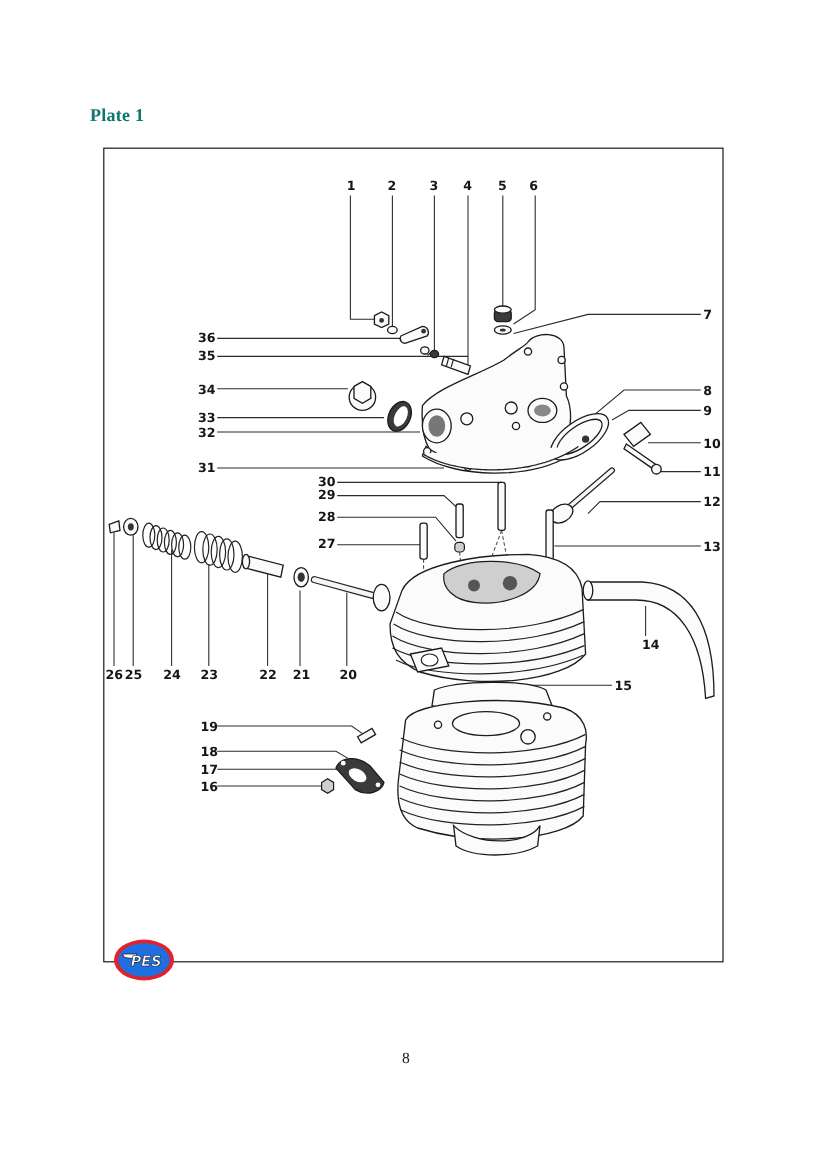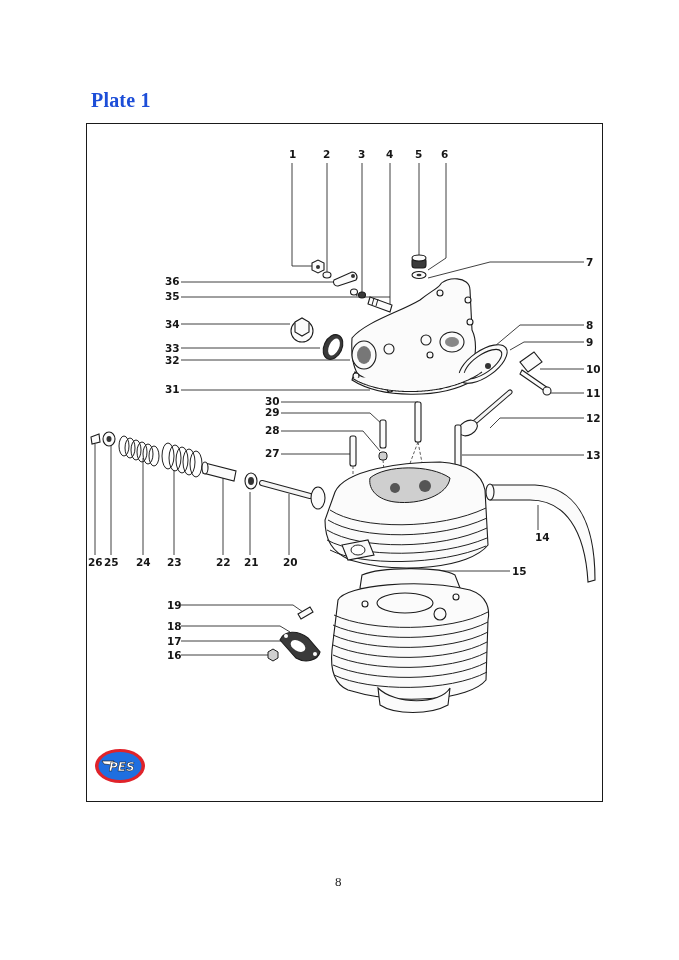--- a/index.html
+++ b/index.html
@@ -1,28 +1,28 @@
 <!DOCTYPE html>
 <html><head>
   <meta charset="utf-8">
   <style>
     html, body { margin: 0; padding: 0; background: #ffffff; }
     body { width: 679px; height: 960px; position: relative; overflow: hidden; font-family: "Liberation Serif", serif; }
-    .plate-title { position: absolute; left: 75px; top: 89px; font-family: "Liberation Serif", serif; font-weight: bold; font-size: 20px; color: #1d4ed8; letter-spacing: 0.2px; margin-left: 16px; }
+    .plate-title { position: absolute; left: 75px; top: 89px; font-family: "Liberation Serif", serif; font-weight: bold; font-size: 15px; color: #0f766e; letter-spacing: 0.2px; }
     .frame { position: absolute; left: 86px; top: 123px; width: 517px; height: 679px; border: 1.6px solid #1a1a1a; box-sizing: border-box; }
     .page-number { position: absolute; left: 335px; top: 874px; font-family: "Liberation Serif", serif; font-size: 13px; color: #222; }
     svg.diagram { position: absolute; left: 0; top: 0; }
     .lbl { font-family: "DejaVu Sans", sans-serif; font-weight: bold; font-size: 10.5px; fill: #161616; }
     .leader { stroke: #2b2b2b; stroke-width: 0.9; fill: none; }
     .part { stroke: #1c1c1c; stroke-width: 1.1; fill: #fbfbfb; }
     .part-dark { stroke: #1c1c1c; stroke-width: 1.1; fill: #3a3a3a; }
     .part-mid { stroke: #1c1c1c; stroke-width: 1; fill: #cfcfcf; }
     .fin { stroke: #222; stroke-width: 1; fill: none; }
     .dash { stroke: #333; stroke-width: 0.8; stroke-dasharray: 3 2; fill: none; }
-    .logo { position: absolute; left: 94px; top: 748px; width: 52px; height: 36px; }
+    .logo { position: absolute; left: 94px; top: 782px; width: 52px; height: 36px; }
   </style>
 </head>
 <body>
 
 <div class="plate-title">Plate 1</div>
 
 <div class="frame"></div>
 
 <svg class="diagram" width="679" height="960" viewBox="0 0 679 960" xmlns="http://www.w3.org/2000/svg">
 

